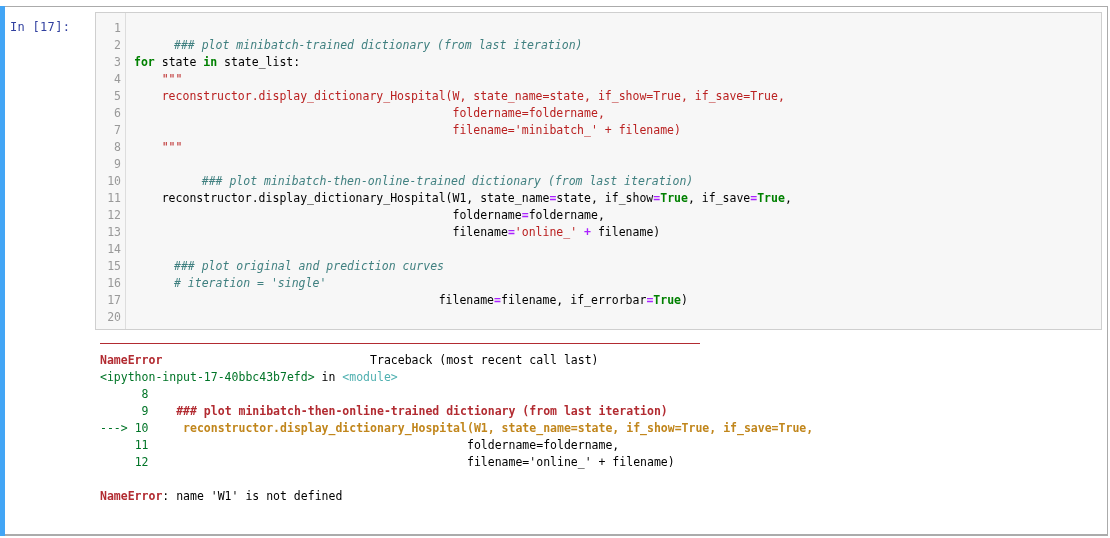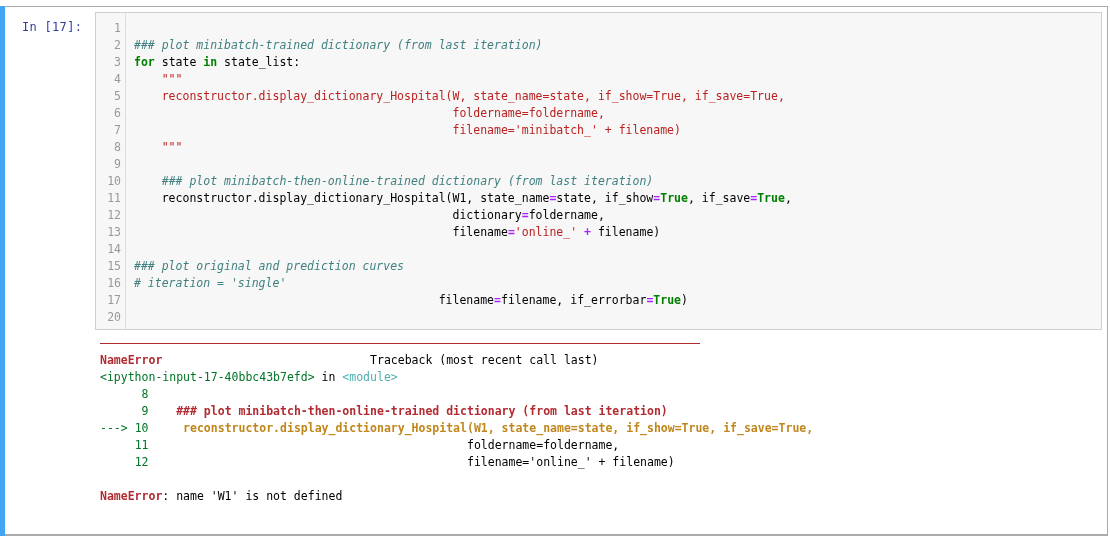--- a/index.html
+++ b/index.html
@@ -1,29 +1,29 @@
 <!DOCTYPE html>
 <html><head>
 <meta charset="utf-8">
 <style>
   html, body { margin: 0; padding: 0; background: #ffffff; }
   body { width: 1110px; height: 538px; position: relative; overflow: hidden;
          font-family: "DejaVu Sans Mono", "Liberation Mono", monospace; }
   .cell-frame { position: absolute; left: 0; top: 6px; width: 1108px; height: 530px;
     border-top: 1px solid #ababab; border-right: 1px solid #ababab; border-bottom: 2px solid #ababab; box-sizing: border-box; }
   .cell-accent { position: absolute; left: 0; top: 6px; width: 5px; height: 530px; background: #42a5f5; }
-  .prompt { position: absolute; left: 22px; top: 20px; font-size: 12px; color: #303f9f; letter-spacing: 0.3px; }
+  .prompt { position: absolute; left: 10px; top: 20px; font-size: 12px; color: #303f9f; letter-spacing: 0.3px; }
   .input-area { position: absolute; left: 95px; top: 12px; width: 1007px; height: 318px;
     background: #f7f7f7; border: 1px solid #cfcfcf; box-sizing: border-box; }
   .gutter { position: absolute; left: 0; top: 0; width: 30px; height: 100%; border-right: 1px solid #dddddd; box-sizing: border-box; }
   .line-numbers { position: absolute; left: 0; top: 7px; width: 25px; text-align: right; }
   .ln { height: 17px; line-height: 17px; font-size: 11.5px; color: #999999; }
   .code { position: absolute; left: 38px; top: 7px; }
   .code-line { height: 17px; line-height: 17px; font-size: 11.5px; color: #000; white-space: pre; }
-  .cm-comment { color: #408080; font-style: italic; }
+  .cm-comment { color: #408080; font-style: italic; margin-left: 40px; }
   .cm-keyword { color: #008000; font-weight: bold; }
   .cm-string { color: #ba2121; }
   .cm-op { color: #aa22ff; font-weight: bold; }
   .cm-bool { color: #008000; font-weight: bold; }
   .output { position: absolute; left: 100px; top: 343px; width: 1000px; }
   .tb-rule { width: 600px; height: 1px; background: #b22b31; margin-bottom: 8px; }
   .tb-line { height: 17px; line-height: 17px; font-size: 11.5px; white-space: pre; color: #000; }
   .err-name { color: #b22b31; font-weight: bold; }
   .tb-green { color: #007427; font-weight: normal; }
   .tb-cyan { color: #4fb0b0; }
@@ -68,21 +68,21 @@
     <div class="code-line"><span class="cm-comment">### plot minibatch-trained dictionary (from last iteration)</span></div>
     <div class="code-line"><span class="cm-keyword">for</span><span> state </span><span class="cm-keyword">in</span><span> state_list:</span></div>
     <div class="code-line"><span class="cm-string">    """</span></div>
     <div class="code-line"><span class="cm-string">    reconstructor.display_dictionary_Hospital(W, state_name=state, if_show=True, if_save=True,</span></div>
     <div class="code-line"><span class="cm-string">                                              foldername=foldername,</span></div>
     <div class="code-line"><span class="cm-string">                                              filename='minibatch_' + filename)</span></div>
     <div class="code-line"><span class="cm-string">    """</span></div>
     <div class="code-line"><span></span></div>
     <div class="code-line"><span>    </span><span class="cm-comment">### plot minibatch-then-online-trained dictionary (from last iteration)</span></div>
     <div class="code-line"><span>    reconstructor.display_dictionary_Hospital(W1, state_name</span><span class="cm-op">=</span><span>state, if_show</span><span class="cm-op">=</span><span class="cm-bool">True</span><span>, if_save</span><span class="cm-op">=</span><span class="cm-bool">True</span><span>,</span></div>
-    <div class="code-line"><span>                                              dictionary</span><span class="cm-op">=</span><span>foldername,</span></div>
+    <div class="code-line"><span>                                              foldername</span><span class="cm-op">=</span><span>foldername,</span></div>
     <div class="code-line"><span>                                              filename</span><span class="cm-op">=</span><span class="cm-string">'online_'</span><span> </span><span class="cm-op">+</span><span> filename)</span></div>
     <div class="code-line"><span></span></div>
     <div class="code-line"><span class="cm-comment">### plot original and prediction curves</span></div>
     <div class="code-line"><span class="cm-comment"># iteration = 'single'</span></div>
     <div class="code-line"><span>                                            filename</span><span class="cm-op">=</span><span>filename, if_errorbar</span><span class="cm-op">=</span><span class="cm-bool">True</span><span>)</span></div>
   </div>
 </div>
 
 <div class="output">
   <div class="tb-rule"></div>

